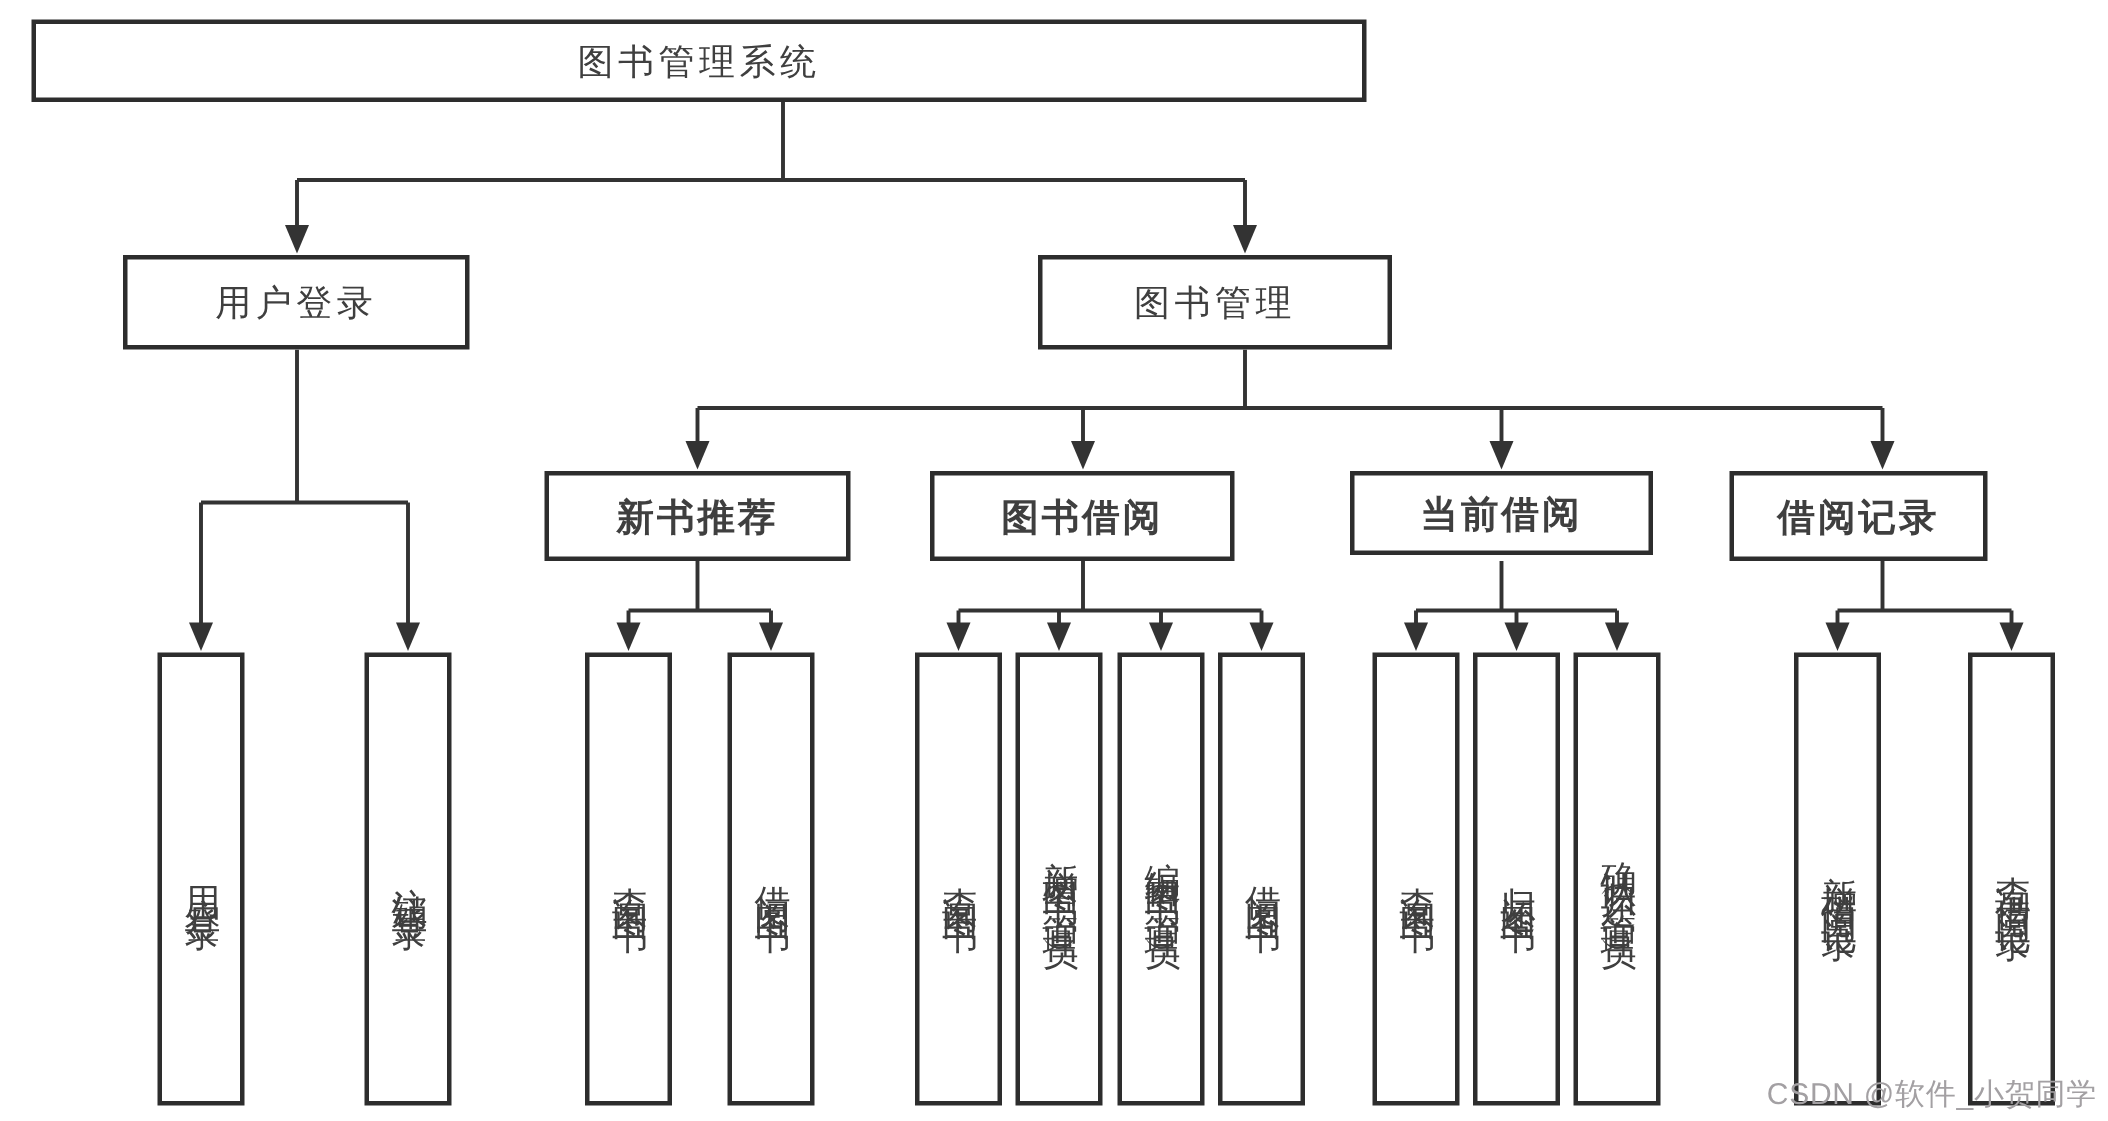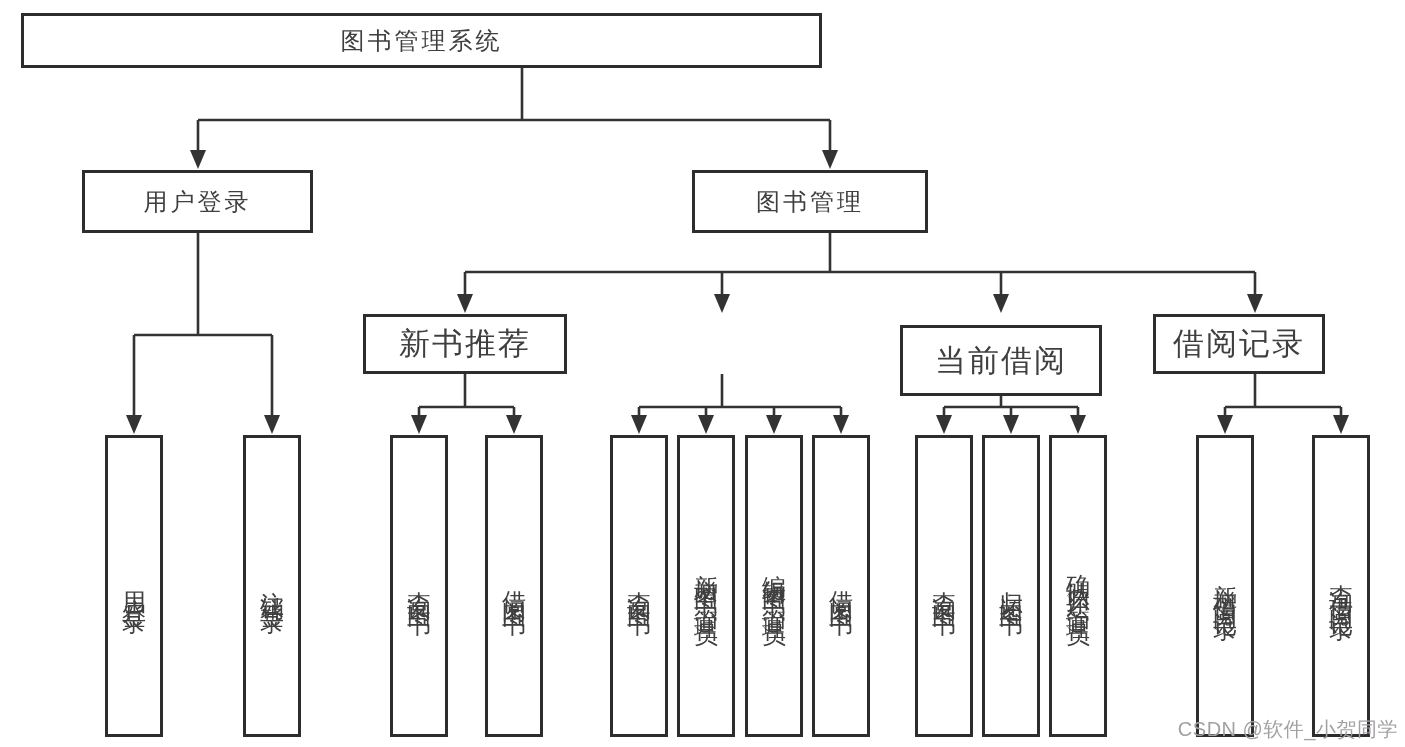--- a/index.html
+++ b/index.html
@@ -42,21 +42,21 @@
     border: 3px solid var(--border);
     color: var(--text);
     display: flex;
     align-items: center;
     justify-content: center;
     z-index: 2;
     text-align: center;
   }
   .box.root  { font-size: 24px; letter-spacing: 3px; }
   .box.lvl2  { font-size: 24px; letter-spacing: 3px; }
-  .box.lvl3  { font-size: 31px; letter-spacing: 2px; }
+  .box.lvl3  { font-size: 25px; letter-spacing: 2px; font-weight: bold; }
   .vbox {
     writing-mode: vertical-rl;
     text-orientation: mixed;
     font-size: 24px;
     letter-spacing: 7px;
     line-height: 1;
     overflow: hidden;
   }
   .watermark {
     position: absolute;
@@ -102,27 +102,28 @@
     <path d="M1001 374 V407 M944 407 H1078 M944 407 V416 M1011 407 V416 M1078 407 V416"></path>
     <polygon points="936,415 952,415 944,434"></polygon>
     <polygon points="1003,415 1019,415 1011,434"></polygon>
     <polygon points="1070,415 1086,415 1078,434"></polygon>
 
     <path d="M1255 374 V407 M1225 407 H1341 M1225 407 V416 M1341 407 V416"></path>
     <polygon points="1217,415 1233,415 1225,434"></polygon>
     <polygon points="1333,415 1349,415 1341,434"></polygon>
   </svg>
 
-  <div class="box root" style="left:21px; top:13px; width:801px; height:55px">图书管理系统</div>
+  <div class="box root" style="left:21px; top:13px; width:890px; height:55px">图书管理系统</div>
 
   <div class="box lvl2" style="left:82px; top:170px; width:231px; height:63px">用户登录</div>
   <div class="box lvl2" style="left:692px; top:170px; width:236px; height:63px">图书管理</div>
 
   <div class="box lvl3" style="left:363px; top:314px; width:204px; height:60px">新书推荐</div>
-  <div class="box lvl3" style="left:900px; top:325px; width:202px; height:71px">当前借阅</div>
+  <div class="box lvl3" style="left:620px; top:314px; width:203px; height:60px">图书借阅</div>
+  <div class="box lvl3" style="left:900px; top:314px; width:202px; height:56px">当前借阅</div>
   <div class="box lvl3" style="left:1153px; top:314px; width:172px; height:60px">借阅记录</div>
 
   <div class="vbox" style="left:105px; top:435px; width:58px; height:302px">用户登录</div>
   <div class="vbox" style="left:243px; top:435px; width:58px; height:302px">注销登录</div>
 
   <div class="vbox" style="left:390px; top:435px; width:58px; height:302px">查询图书</div>
   <div class="vbox" style="left:485px; top:435px; width:58px; height:302px">借阅图书</div>
 
   <div class="vbox" style="left:610px; top:435px; width:58px; height:302px">查询图书</div>
   <div class="vbox" style="left:677px; top:435px; width:58px; height:302px">新增图书（管理员）</div>

